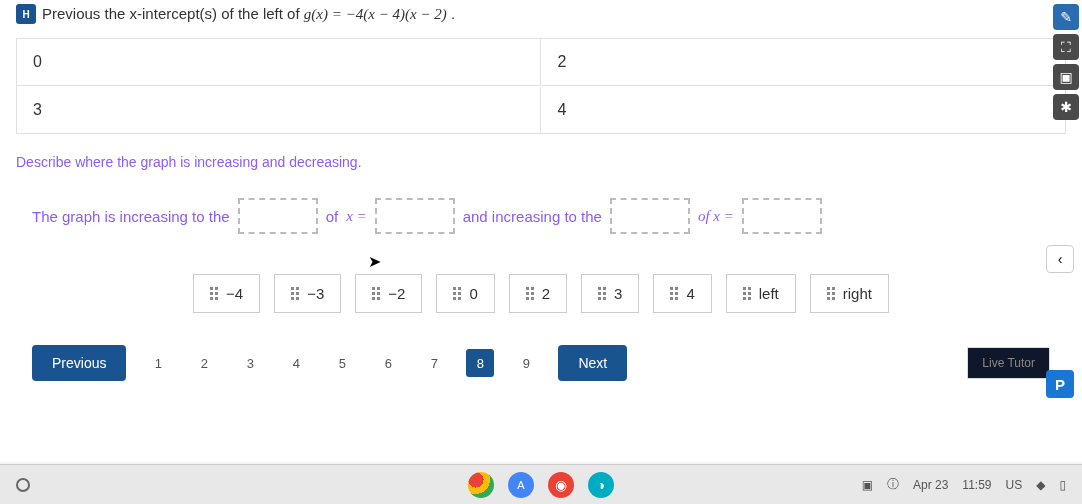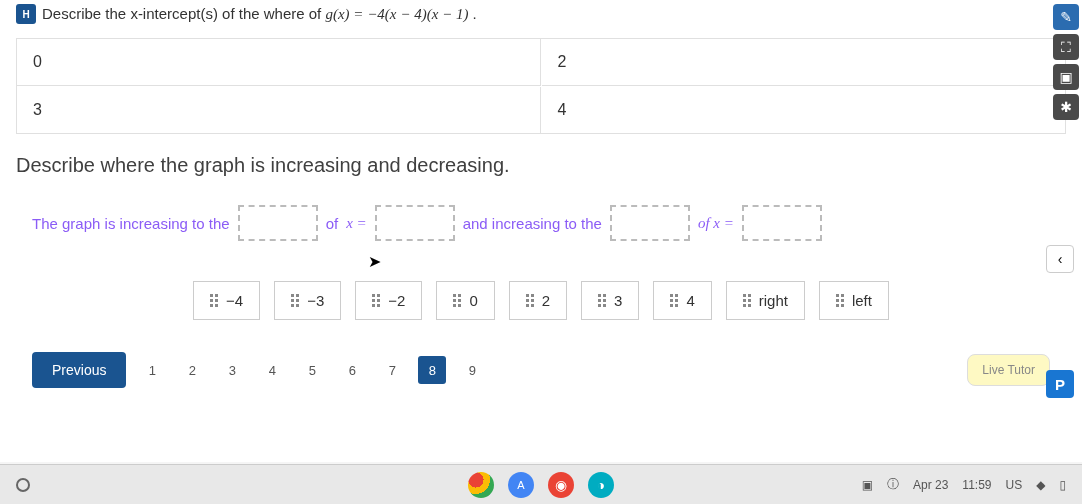--- a/index.html
+++ b/index.html
@@ -10,37 +10,37 @@
     .question-header { display: flex; align-items: center; gap: 6px; padding-top: 4px; }
     .header-icon { width: 20px; height: 20px; background: #1a5490; border-radius: 3px; display: flex; align-items: center; justify-content: center; color: #fff; font-size: 10px; font-weight: bold; }
     .question-text { font-size: 15px; color: #333; }
     .math-expr { font-style: italic; font-family: 'Times New Roman', serif; }
     
     .answer-grid { display: grid; grid-template-columns: 1fr 1fr; gap: 1px; margin: 14px 0 20px 0; border: 1px solid #e0e0e0; }
     .answer-cell { padding: 14px 16px; background: #fff; font-size: 16px; color: #333; border: none; text-align: left; cursor: pointer; }
     .answer-cell:nth-child(1), .answer-cell:nth-child(2) { border-bottom: 1px solid #e0e0e0; }
     .answer-cell:nth-child(odd) { border-right: 1px solid #e0e0e0; }
     
-    .describe-text { font-size: 20px; color: #404040; margin: 18px 0 28px 0; }
+    .describe-text { font-size: 14px; color: #8b5cf6; margin: 18px 0 28px 0; }
     
     .fill-blank-row { display: flex; align-items: center; gap: 8px; margin: 0 16px 40px 16px; font-size: 15px; color: #8b5cf6; }
     .blank-box { border: 2px dashed #bbb; width: 80px; height: 36px; display: inline-block; }
     .cursor-arrow { position: absolute; font-size: 16px; color: #000; left: 368px; top: 252px; pointer-events: none; }
     
     .tiles-row { display: flex; gap: 14px; justify-content: center; margin: 0 auto 28px auto; }
     .tile { border: 1px solid #ccc; padding: 10px 16px; background: #fff; display: flex; align-items: center; gap: 8px; font-size: 15px; color: #333; cursor: grab; min-width: 56px; justify-content: center; }
     .drag-icon { display: inline-grid; grid-template-columns: repeat(2, 3px); gap: 2px; }
     .drag-icon span { width: 3px; height: 3px; background: #888; }
     
-    .nav-footer { display: flex; align-items: center; gap: 12px; padding: 4px 16px 10px 16px; }
+    .nav-footer { display: flex; align-items: center; gap: 18px; padding: 4px 16px 10px 16px; }
     .prev-btn, .next-btn { background: #1a5490; color: #fff; border: none; padding: 10px 20px; border-radius: 4px; font-size: 14px; cursor: pointer; }
     .page-num { width: 28px; height: 28px; display: flex; align-items: center; justify-content: center; font-size: 13px; color: #555; cursor: pointer; border-radius: 3px; }
     .page-num.active { background: #1a5490; color: #fff; }
     .spacer { flex: 1; }
-    .tutor-btn { border: 1px solid #ddd; background: #fef9c3; padding: 8px 14px; border-radius: 8px; font-size: 12px; color: #888; cursor: pointer; }
+    .tutor-btn { border: 1px solid #ddd; background: #0f172a; padding: 8px 14px; border-radius: 0; font-size: 12px; color: #888; cursor: pointer; }
     
     .right-sidebar { position: absolute; right: 0; top: 0; width: 32px; display: flex; flex-direction: column; gap: 4px; padding-top: 4px; align-items: center; }
     .side-icon { width: 26px; height: 26px; background: #4a4a4a; border-radius: 4px; display: flex; align-items: center; justify-content: center; color: #fff; font-size: 14px; cursor: pointer; }
     .side-icon.blue { background: #2b6cb0; }
     .back-arrow { position: absolute; right: 8px; top: 245px; width: 28px; height: 28px; border: 1px solid #ccc; background: #fff; border-radius: 4px; display: flex; align-items: center; justify-content: center; cursor: pointer; font-size: 14px; }
     .p-badge { position: absolute; right: 8px; top: 370px; width: 28px; height: 28px; background: #1976d2; border-radius: 4px; color: #fff; display: flex; align-items: center; justify-content: center; font-weight: bold; font-size: 15px; cursor: pointer; }
     
     .taskbar { position: absolute; bottom: 0; left: 0; right: 0; height: 40px; background: #e8e8e8; border-top: 1px solid #ccc; display: flex; align-items: center; padding: 0 16px; gap: 14px; }
     .task-circle { width: 14px; height: 14px; border: 2px solid #666; border-radius: 50%; cursor: pointer; }
     .task-center { position: absolute; left: 50%; transform: translateX(-50%); display: flex; gap: 14px; align-items: center; }
@@ -52,21 +52,21 @@
     .task-right { position: absolute; right: 16px; display: flex; gap: 14px; align-items: center; font-size: 12px; color: #555; }
     .sys-icon { cursor: pointer; }
   </style>
 </head>
 <body>
 
 <div class="main-content">
   <div class="question-header">
     <div class="header-icon">H</div>
     <div class="question-text">
-      <span>Describe the </span><span>x-intercept(s) of the where of </span><span class="math-expr">g(x) = −4(x − 4)(x − 1)</span><span> .</span>
+      <span>Previous the </span><span>x-intercept(s) of the left of </span><span class="math-expr">g(x) = −4(x − 4)(x − 2)</span><span> .</span>
     </div>
   </div>
 
   <div class="answer-grid">
     <button class="answer-cell">0</button>
     <button class="answer-cell">2</button>
     <button class="answer-cell">3</button>
     <button class="answer-cell">4</button>
   </div>
 
@@ -165,46 +165,47 @@
       </div>
     <div class="tile">
         <span class="drag-icon">
           <span></span>
           <span></span>
           <span></span>
           <span></span>
           <span></span>
           <span></span>
         </span>
+        <span>left</span>
+      </div>
+    <div class="tile">
+        <span class="drag-icon">
+          <span></span>
+          <span></span>
+          <span></span>
+          <span></span>
+          <span></span>
+          <span></span>
+        </span>
         <span>right</span>
-      </div>
-    <div class="tile">
-        <span class="drag-icon">
-          <span></span>
-          <span></span>
-          <span></span>
-          <span></span>
-          <span></span>
-          <span></span>
-        </span>
-        <span>left</span>
       </div>
   </div>
 
   <div class="nav-footer">
     <button class="prev-btn">Previous</button>
     <span class="page-num">1</span>
     <span class="page-num">2</span>
     <span class="page-num">3</span>
     <span class="page-num">4</span>
     <span class="page-num">5</span>
     <span class="page-num">6</span>
     <span class="page-num">7</span>
     <span class="page-num active">8</span>
     <span class="page-num">9</span>
+    <button class="next-btn">Next</button>
     <div class="spacer"></div>
     <button class="tutor-btn">Live Tutor</button>
   </div>
 </div>
 
 <div class="right-sidebar">
   <div class="side-icon blue">✎</div>
   <div class="side-icon">⛶</div>
   <div class="side-icon">▣</div>
   <div class="side-icon">✱</div>

